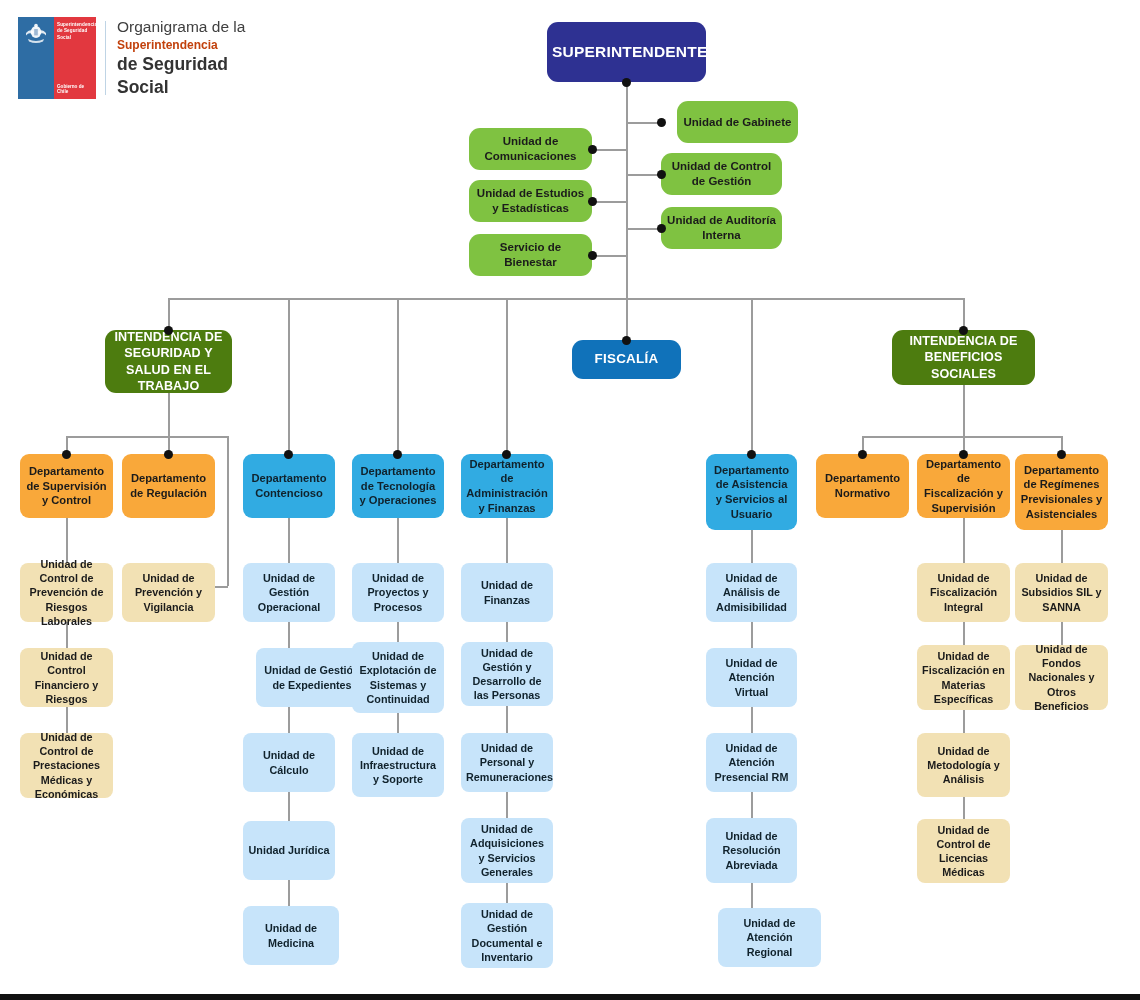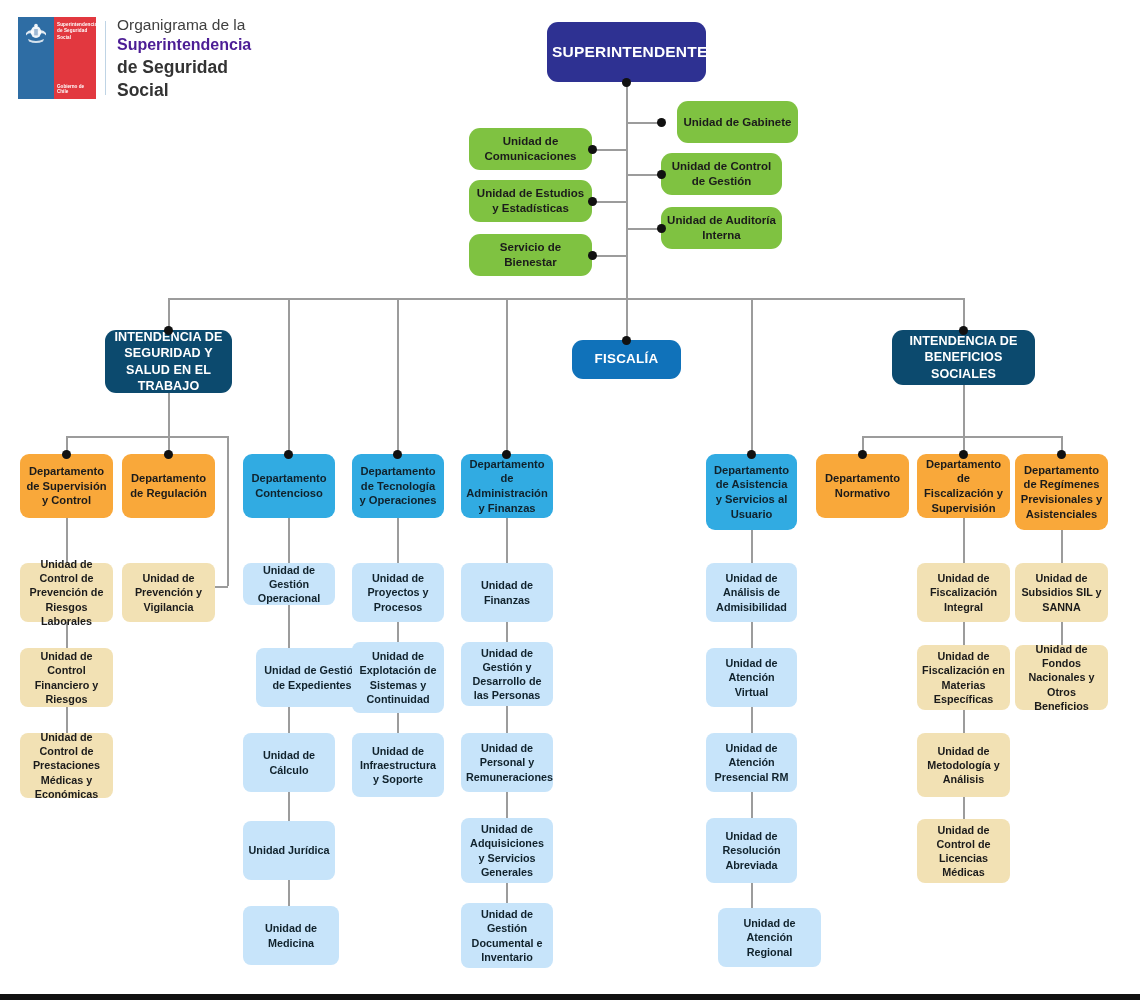--- a/index.html
+++ b/index.html
@@ -14,36 +14,36 @@
   .logo-wrap{position:absolute;left:18px;top:12px;width:250px;height:92px;display:flex;align-items:center;}
   .flag{width:78px;height:82px;display:flex;flex-direction:row;flex:none;}
   .flag-blue{width:36px;height:82px;background:#2E6DA4;position:relative;}
   .flag-red{width:42px;height:82px;background:#E2383F;position:relative;}
   .escudo{position:absolute;left:4px;top:6px;width:28px;height:22px;}
   .flag-txt-top{position:absolute;left:3px;top:5px;right:2px;color:#ffffff;font-size:4.6px;line-height:1.38;font-weight:bold;letter-spacing:.1px;}
   .flag-txt-bot{position:absolute;left:3px;bottom:5px;right:2px;color:#ffffff;font-size:4.6px;font-weight:bold;}
   .logo-div{width:1px;height:74px;background:#BFD4E5;margin:0 11px 0 9px;flex:none;}
   .logo-text{color:#3F3F3F;}
   .logo-l1{font-size:15.5px;line-height:1.32;font-weight:normal;color:#404040;}
-  .logo-l2{font-size:16px;line-height:1.3;font-weight:bold;color:#4c1d95;}
+  .logo-l2{font-size:12px;line-height:1.3;font-weight:bold;color:#c2410c;}
   .logo-l3{font-size:17.5px;line-height:1.3;font-weight:bold;color:#333;}
 
   
   .ln{position:absolute;background:#9C9C9C;}
   .lnv{width:1.6px;}
   .lnh{height:1.6px;}
   .dot{position:absolute;width:9px;height:9px;border-radius:50%;background:#111;}
 
   
   .box{position:absolute;box-sizing:border-box;display:flex;align-items:center;justify-content:center;text-align:center;border-radius:9px;padding:3px 5px;}
   .box span{display:block;width:100%;}
 
   .b-top      {background:#2E3192;color:#fff;font-weight:bold;font-size:15.5px;line-height:1.2;border-radius:11px;letter-spacing:.2px;}
   .b-green    {background:#7FC241;color:#1b1b1b;font-weight:bold;font-size:11.5px;line-height:1.28;border-radius:11px;}
-  .b-inten    {background:#0c4a6e;color:#fff;font-weight:bold;font-size:12.6px;line-height:1.3;border-radius:11px;letter-spacing:.1px;}
+  .b-inten    {background:#4d7c0f;color:#fff;font-weight:bold;font-size:12.6px;line-height:1.3;border-radius:11px;letter-spacing:.1px;}
   .b-fisc     {background:#1072BA;color:#fff;font-weight:bold;font-size:13.4px;line-height:1.25;border-radius:11px;letter-spacing:.3px;}
   .b-dept-or  {background:#F9A83A;color:#1b1b1b;font-weight:bold;font-size:11.2px;line-height:1.3;border-radius:9px;}
   .b-dept-bl  {background:#31ABE2;color:#10222c;font-weight:bold;font-size:11.2px;line-height:1.3;border-radius:9px;}
   .b-unit-tan {background:#F2E1B4;color:#1b1b1b;font-weight:bold;font-size:10.8px;line-height:1.3;border-radius:8px;}
   .b-unit-bl  {background:#C7E4FA;color:#10222c;font-weight:bold;font-size:10.8px;line-height:1.3;border-radius:8px;}
 
   .footer-bar{position:absolute;left:0;bottom:0;width:1140px;height:6px;background:#111111;}
 </style>
 </head>
 <body>
@@ -219,21 +219,21 @@
     <span>Unidad de Control Financiero y Riesgos</span>
   </div>
   <div class="box b-unit-tan" style="left:20px;top:733px;width:93px;height:65px;">
     <span>Unidad de Control de Prestaciones Médicas y Económicas</span>
   </div>
 
   <div class="box b-unit-tan" style="left:122px;top:563px;width:93px;height:59px;">
     <span>Unidad de Prevención y Vigilancia</span>
   </div>
 
-  <div class="box b-unit-bl" style="left:243px;top:563px;width:92px;height:42px;">
+  <div class="box b-unit-bl" style="left:243px;top:563px;width:92px;height:59px;">
     <span>Unidad de Gestión Operacional</span>
   </div>
   <div class="box b-unit-bl" style="left:243px;top:648px;width:112px;height:59px;margin-left:13px;">
     <span>Unidad de Gestión de Expedientes</span>
   </div>
   <div class="box b-unit-bl" style="left:243px;top:733px;width:92px;height:59px;">
     <span>Unidad de Cálculo</span>
   </div>
   <div class="box b-unit-bl" style="left:243px;top:821px;width:92px;height:59px;">
     <span>Unidad Jurídica</span>

